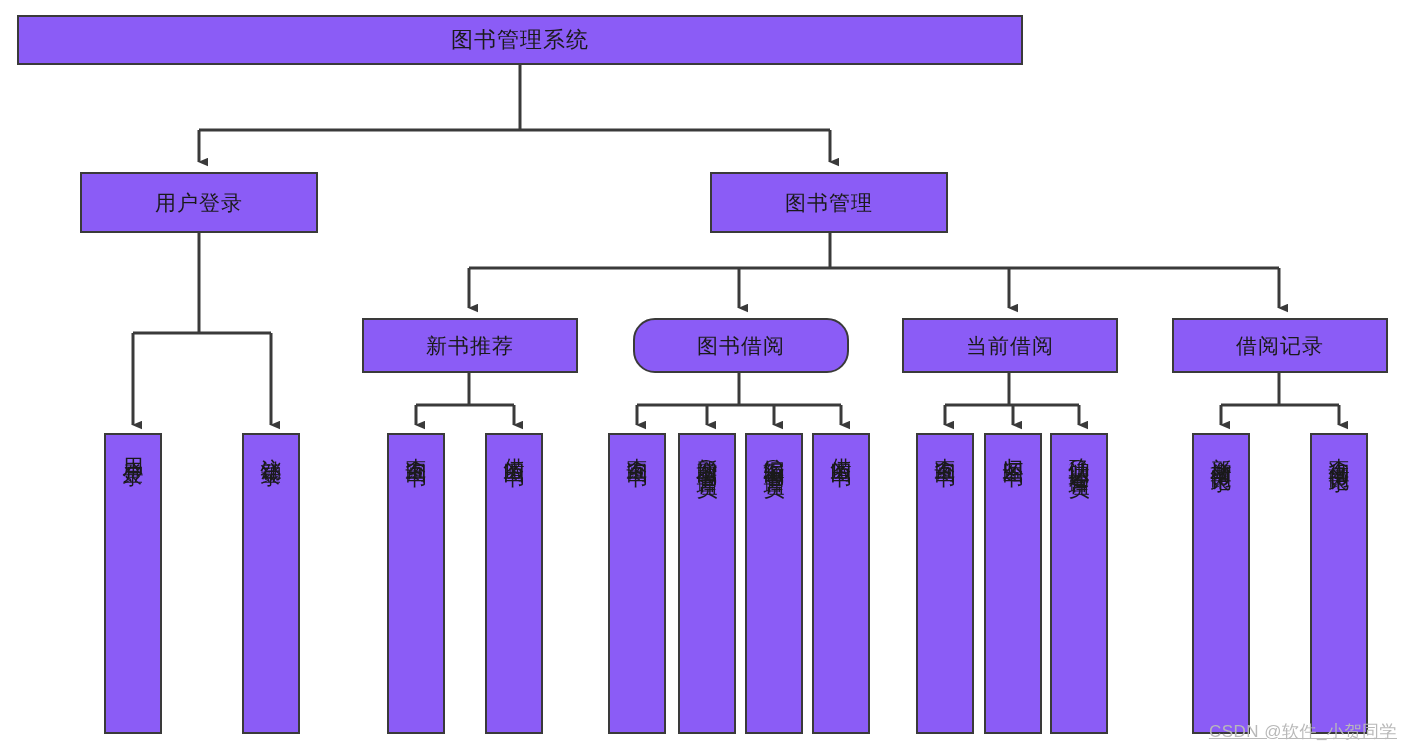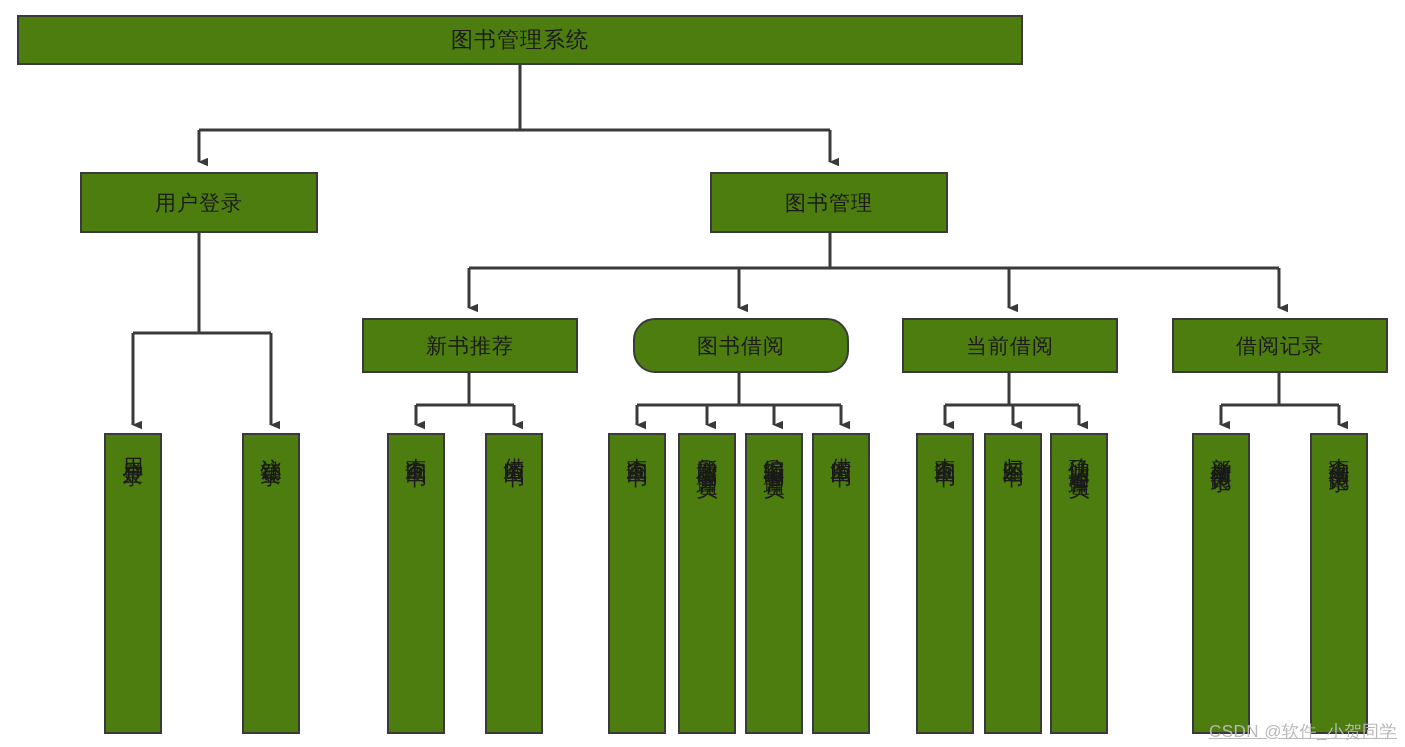--- a/index.html
+++ b/index.html
@@ -21,21 +21,21 @@
     position: absolute;
     left: 0;
     top: 0;
     width: 1405px;
     height: 747px;
     pointer-events: none;
   }
   .node {
     position: absolute;
     box-sizing: border-box;
-    background: #4d7c0f;
+    background: #8b5cf6;
     border: 2.5px solid #3a3a3a;
     display: flex;
     align-items: center;
     justify-content: center;
     color: #1a1a1a;
   }
   .node.horizontal {
     font-size: 21px;
     letter-spacing: 1px;
   }

